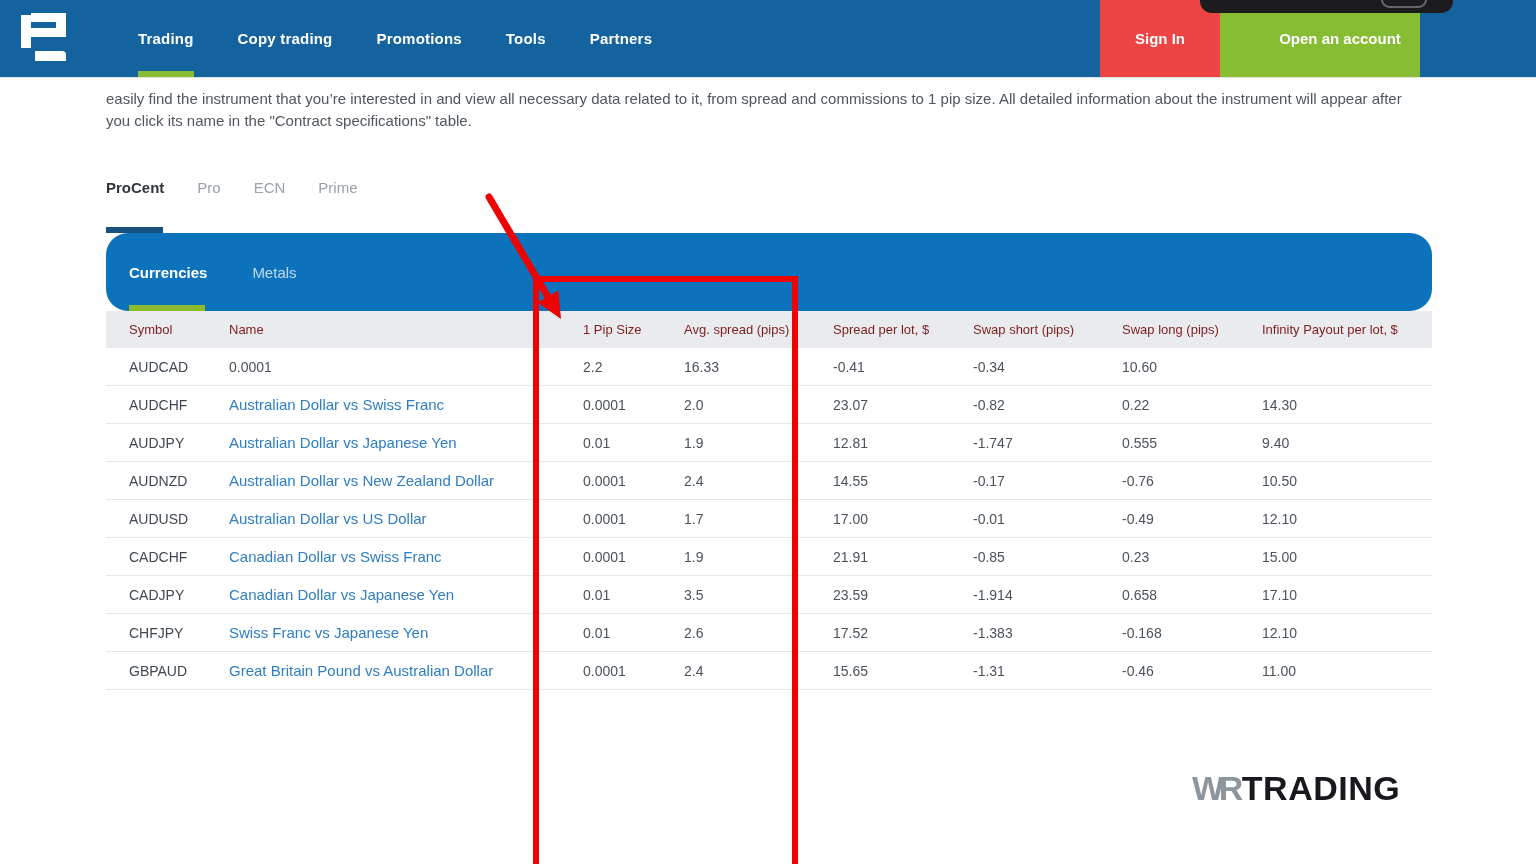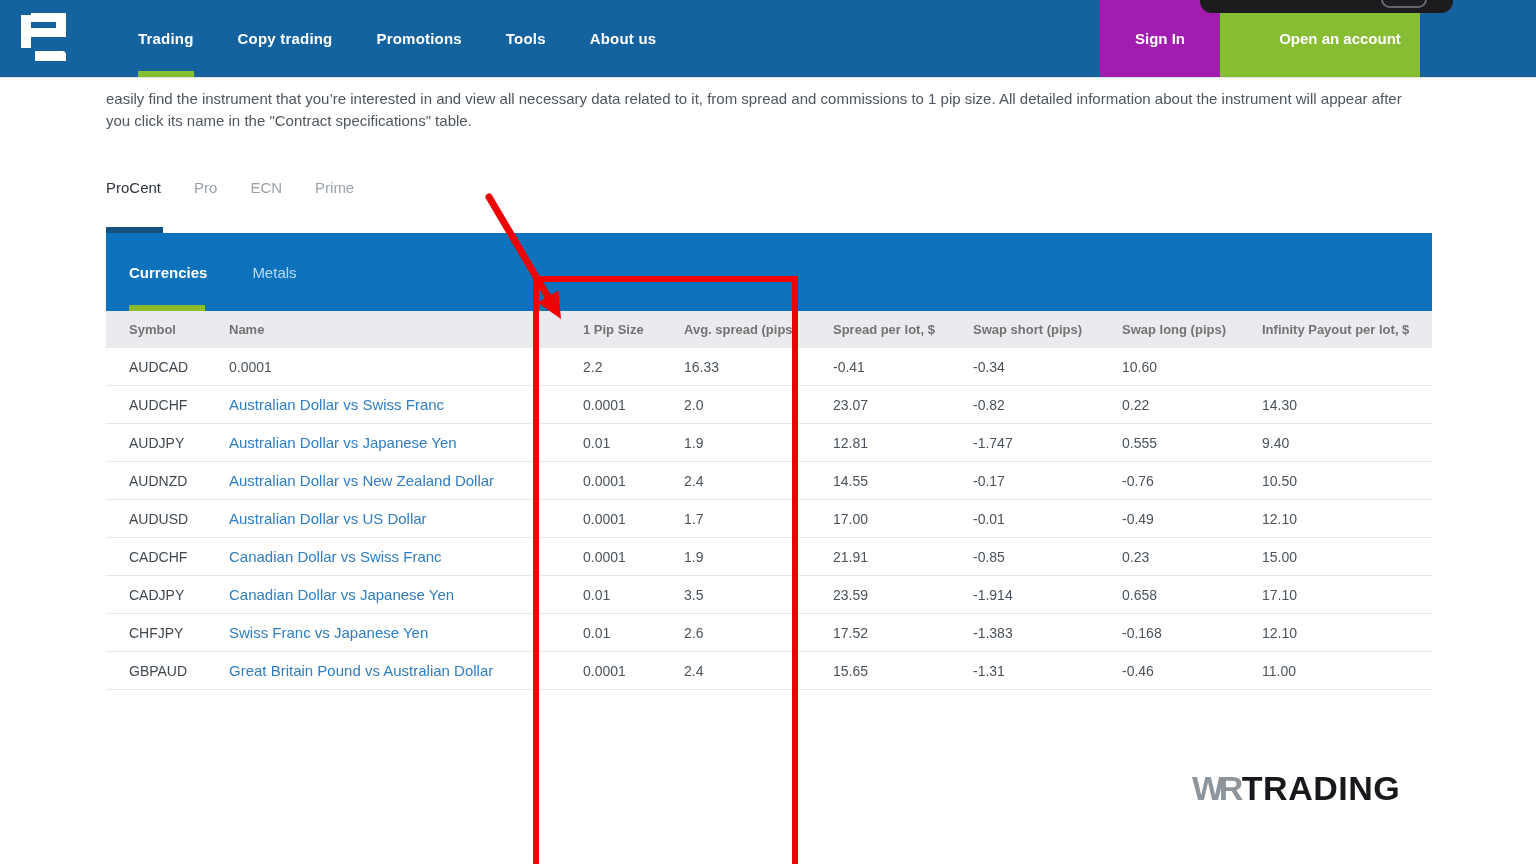--- a/index.html
+++ b/index.html
@@ -11,52 +11,52 @@
   .topbar { position:relative; display:flex; align-items:stretch; height:78px;
             background:#15639E; border-bottom:1px solid #dfe3e6; }
   .logo-box { width:88px; display:flex; align-items:center; justify-content:center; cursor:pointer; }
   .nav-list { display:flex; align-items:stretch; margin-left:28px; }
   .nav-item { position:relative; display:flex; align-items:center; padding:0 22px;
               color:#ffffff; font-size:15px; font-weight:bold; cursor:pointer; letter-spacing:.2px; }
   .nav-item.active::after { content:""; position:absolute; left:22px; right:22px; bottom:0;
               height:6px; background:#87BD32; }
   .topbar-spacer { flex:1; }
   .btn-signin { width:120px; display:flex; align-items:center; justify-content:center;
-              background:#a21caf; color:#fff; font-size:15px; font-weight:bold; cursor:pointer; }
+              background:#ef4444; color:#fff; font-size:15px; font-weight:bold; cursor:pointer; }
   .btn-open { width:200px; display:flex; align-items:center; justify-content:center;
               background:#87BD32; color:#fff; font-size:15px; font-weight:bold; cursor:pointer;padding-left:40px; }
   .topbar-rightpad { width:116px; }
 
   
   .screen-bar { position:absolute; left:1200px; top:0; width:253px; height:13px;
               background:#1c1c1f; border-radius:0 0 12px 12px; z-index:60; }
   .screen-bar .pill { position:absolute; right:26px; top:-9px; width:46px; height:17px;
               border:2px solid #63666b; border-radius:9px; }
 
   
   .content { position:relative; padding:0 64px 0 106px; }
   .intro { margin-top:10px; width:1312px; font-size:15px; line-height:22px; color:#4E565E; }
 
   
   .acct-tabs { display:flex; gap:33px; margin-top:47px; }
   .acct-tab { font-size:15px; color:#9AA1A8; cursor:pointer; }
-  .acct-tab.active { color:#2F353B; font-weight:normal; }
+  .acct-tab.active { color:#2F353B; font-weight:bold; }
 
   
   .table-wrap { position:relative; margin-top:31px; width:1326px; }
   .tab-notch { width:57px; height:6px; background:#14517F; }
-  .band { display:flex; align-items:stretch; height:78px; background:#0D72BC; padding-left:23px; }
+  .band { display:flex; align-items:stretch; height:78px; background:#0D72BC; padding-left:23px;border-radius:22px; }
   .inst-tab { position:relative; display:flex; align-items:center; padding:0 0; margin-right:45px;
               font-size:15px; color:rgba(255,255,255,.72); cursor:pointer; }
   .inst-tab.active { color:#ffffff; font-weight:bold; }
   .inst-tab.active::after { content:""; position:absolute; left:0; bottom:0; width:76px; height:6px; background:#8BBA2D; }
 
   .thead { display:grid; grid-template-columns:100px 354px 101px 149px 140px 149px 140px 170px;
            padding-left:23px; height:37px; align-items:center; background:#E9EBEE; }
-  .hcell { font-size:13px; font-weight:bold; color:#737373; }
+  .hcell { font-size:13px; font-weight:normal; color:#7f1d1d; }
   .tbody .trow { display:grid; grid-template-columns:100px 354px 101px 149px 140px 149px 140px 170px;
            padding-left:23px; height:38px; align-items:center; border-bottom:1px solid #E4E9ED;
            background:#fff; }
   .cell { font-size:14px; color:#4A535B; }
   .cell.c0 { color:#3F4850; font-size:14px; }
   .name-link { color:#2F7DC2; font-size:15px; cursor:pointer; }
 
   
   .annotation { position:absolute; left:0; top:0; width:1536px; height:864px;
                 pointer-events:none; z-index:50; }
@@ -84,21 +84,21 @@
             <path d="M14 38 h27 q4 0 4 4 v6 h-31 z"></path>
           </g>
         </svg>
       </span>
     </div>
     <div class="nav-list">
         <div class="nav-item active">Trading</div>
         <div class="nav-item">Copy trading</div>
         <div class="nav-item">Promotions</div>
         <div class="nav-item">Tools</div>
-        <div class="nav-item">About us</div>
+        <div class="nav-item">Partners</div>
       </div>
     <div class="topbar-spacer"></div>
     <div class="btn-signin">Sign In</div>
     <div class="btn-open">Open an account</div>
     <div class="topbar-rightpad"></div>
   </div>
 
   <div class="screen-bar">
     <div class="pill"></div>
   </div>

